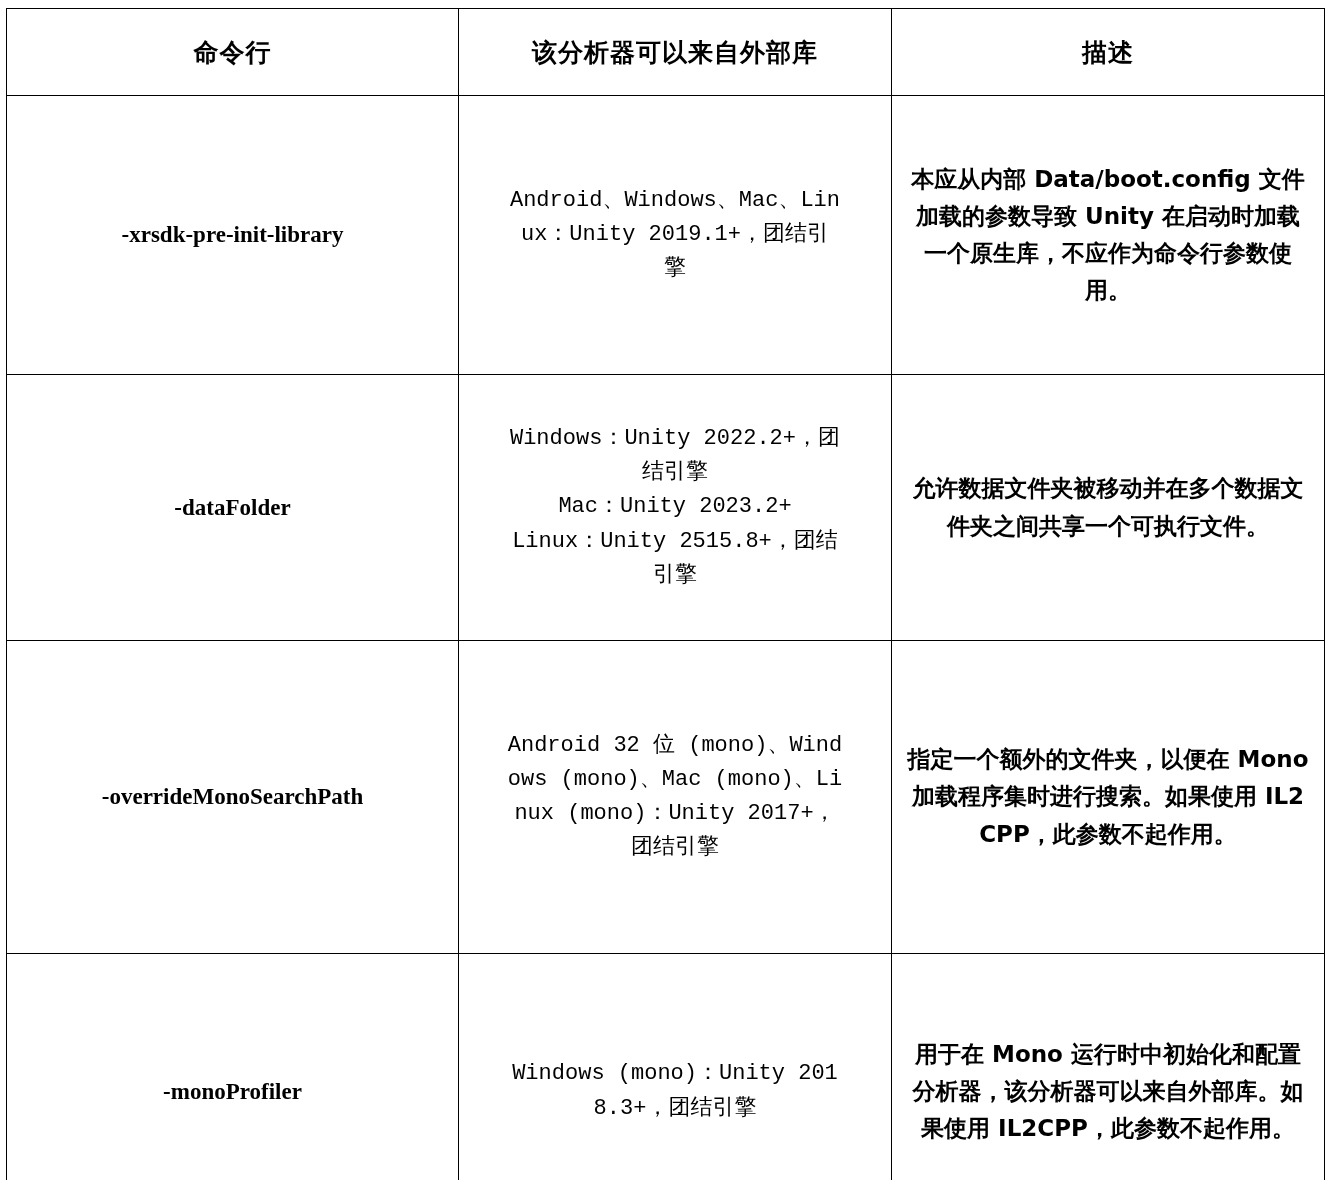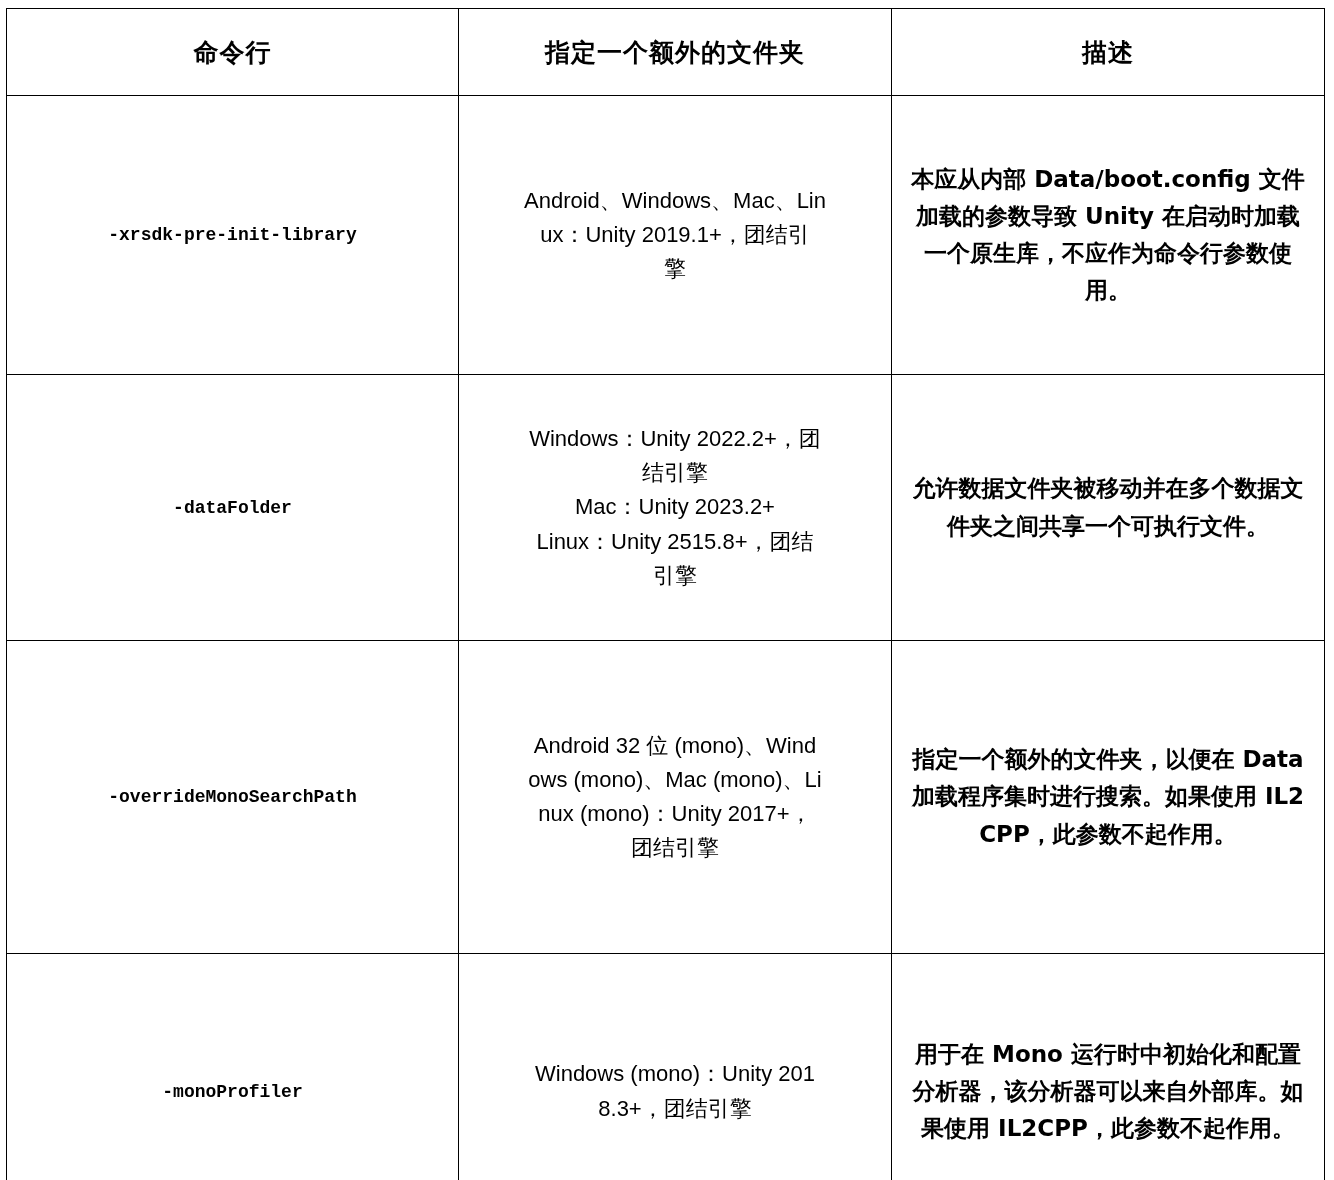--- a/index.html
+++ b/index.html
@@ -33,28 +33,28 @@
   thead th {
     height: 66px;
     padding: 6px 10px;
     font-family: Liberation Serif, serif;
     font-weight: bold;
     font-size: 25px;
     letter-spacing: 1px;
   }
 
   .cmd-cell {
-    font-family: Liberation Mono, monospace;
+    font-family: Liberation Serif, serif;
     font-weight: bold;
-    font-size: 18px;
+    font-size: 23px;
     letter-spacing: 0px;
     white-space: nowrap;
   }
   .ver-cell {
-    font-family: Liberation Sans, sans-serif;
+    font-family: Liberation Mono, monospace;
     font-size: 22px;
     line-height: 1.55;
     white-space: pre-line;
     word-break: break-all;
     padding: 10px 16px;
   }
   .desc-cell {
     font-family: "DejaVu Sans", sans-serif;
     font-size: 23px;
     line-height: 1.62;
@@ -72,21 +72,21 @@
 
 <table class="doc-table">
   <colgroup>
     <col class="c-cmd">
     <col class="c-ver">
     <col class="c-desc">
   </colgroup>
   <thead>
     <tr>
       <th>命令行</th>
-      <th>指定一个额外的文件夹</th>
+      <th>该分析器可以来自外部库</th>
       <th>描述</th>
     </tr>
   </thead>
   <tbody>
     <tr class="r0">
       <td class="cmd-cell">-xrsdk-pre-init-library</td>
       <td class="ver-cell">Android、Windows、Mac、Lin
 ux：Unity 2019.1+，团结引
 擎</td>
       <td class="desc-cell">本应从内部 Data/boot.config 文件加载的参数导致 Unity 在启动时加载一个原生库，不应作为命令行参数使用。</td>
@@ -99,21 +99,21 @@
 Linux：Unity 2515.8+，团结
 引擎</td>
       <td class="desc-cell">允许数据文件夹被移动并在多个数据文件夹之间共享一个可执行文件。</td>
     </tr>
     <tr class="r2">
       <td class="cmd-cell">-overrideMonoSearchPath</td>
       <td class="ver-cell">Android 32 位 (mono)、Wind
 ows (mono)、Mac (mono)、Li
 nux (mono)：Unity 2017+，
 团结引擎</td>
-      <td class="desc-cell">指定一个额外的文件夹，以便在 Data 加载程序集时进行搜索。如果使用 IL2CPP，此参数不起作用。</td>
+      <td class="desc-cell">指定一个额外的文件夹，以便在 Mono 加载程序集时进行搜索。如果使用 IL2CPP，此参数不起作用。</td>
     </tr>
     <tr class="r3">
       <td class="cmd-cell">-monoProfiler</td>
       <td class="ver-cell">Windows (mono)：Unity 201
 8.3+，团结引擎</td>
       <td class="desc-cell">用于在 Mono 运行时中初始化和配置分析器，该分析器可以来自外部库。如果使用 IL2CPP，此参数不起作用。</td>
     </tr>
   </tbody>
 </table>
 

